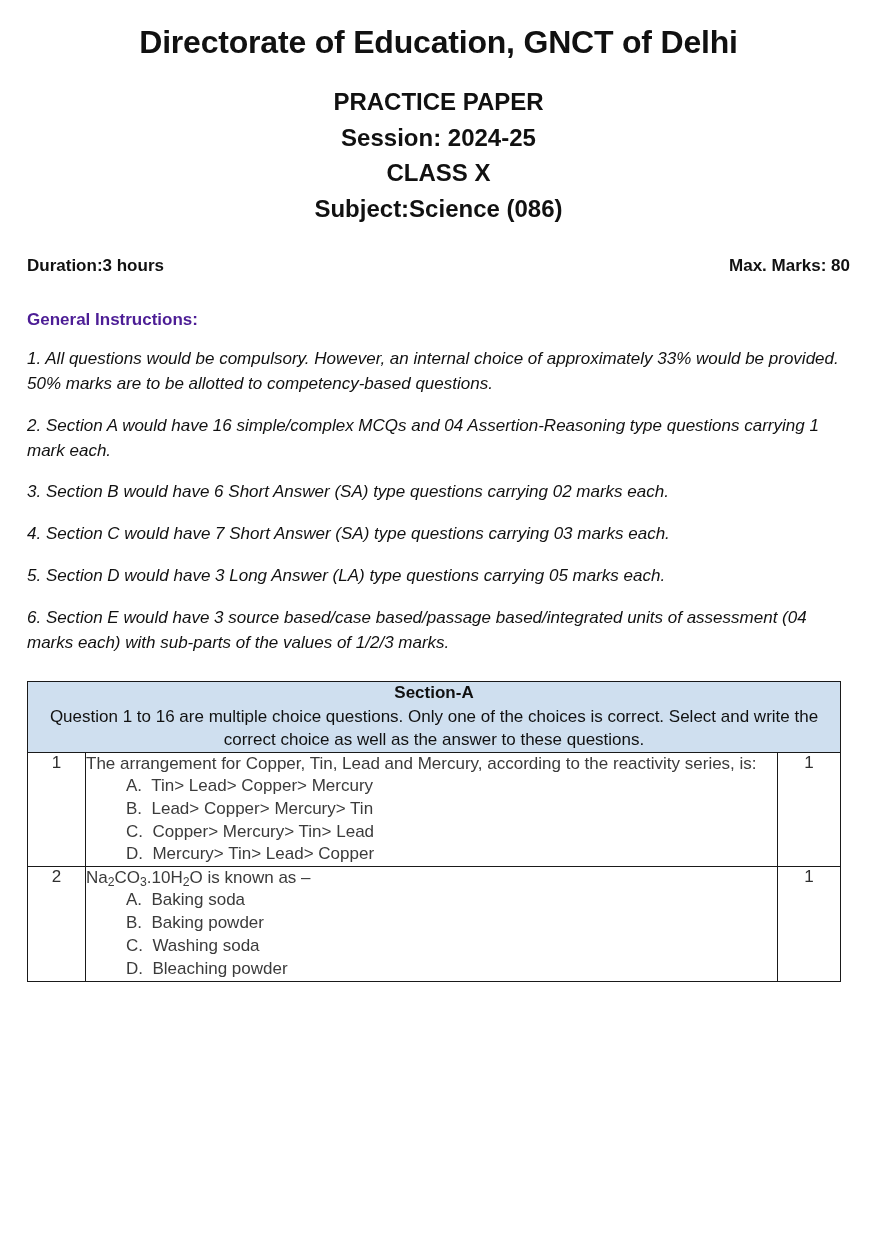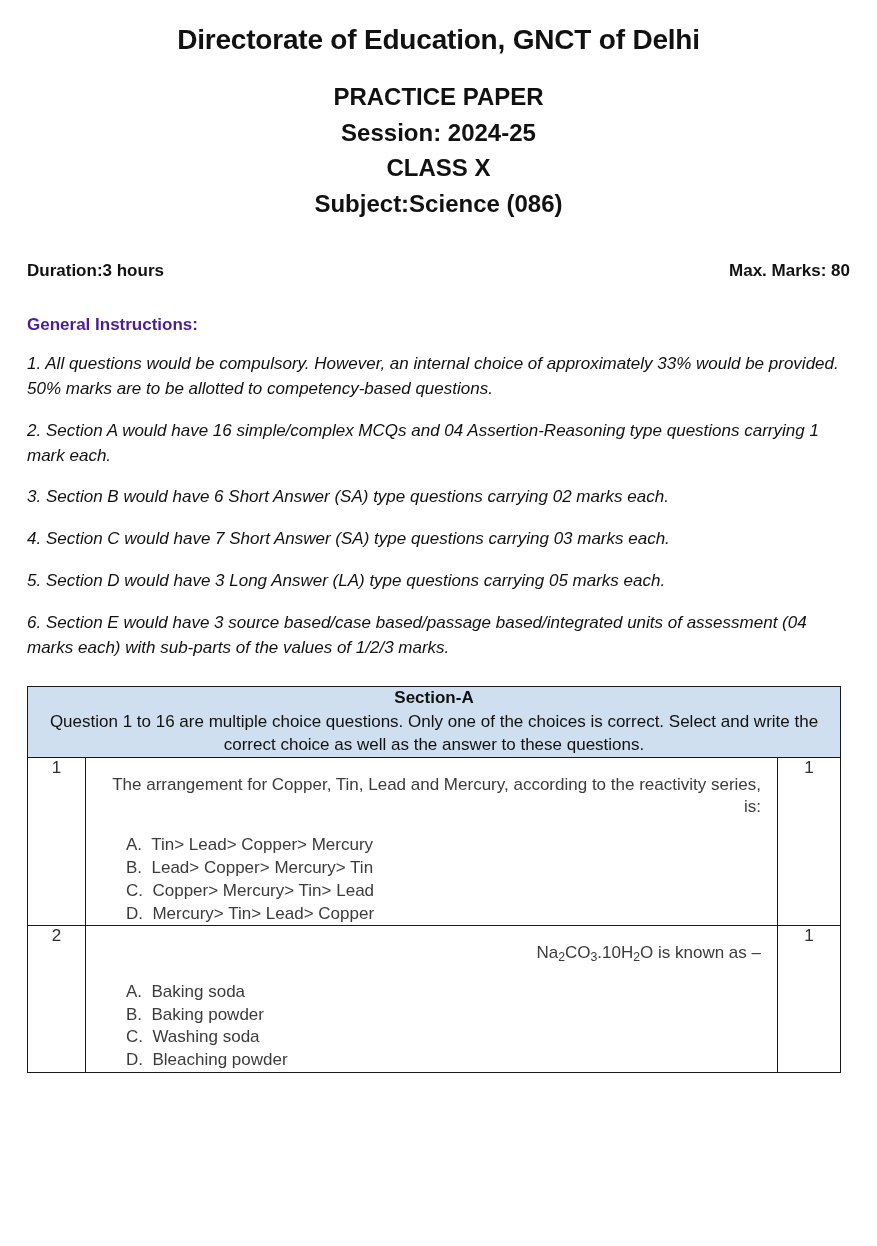--- a/index.html
+++ b/index.html
@@ -18,21 +18,21 @@
     position: relative;
     width: 877px;
     height: 1246px;
     box-sizing: border-box;
     padding: 0 27px;
   }
 
   
   .doc-title {
     text-align: center;
-    font-size: 28px;
+    font-size: 32px;
     font-weight: bold;
     letter-spacing: -0.2px;
     padding-top: 22px;
     line-height: 1.25;
     color: #111111;
   }
   .subtitle-block {
     text-align: center;
     margin-top: 22px;
   }
@@ -42,21 +42,21 @@
     line-height: 1.48;
     color: #111111;
     text-align: center;
   }
 
   
   .meta-row {
     display: flex;
     justify-content: space-between;
     align-items: baseline;
-    margin-top: 40px;
+    margin-top: 30px;
     font-size: 17px;
     font-weight: bold;
     color: #111111;
     gap: 28px;
   }
 
   
   .gi-heading {
     margin-top: 34px;
     font-size: 17px;
@@ -121,22 +121,21 @@
     color: #2f2f2f;
     padding: 9px 0 0 0;
   }
   .cell-body {
     padding: 9px 10px 10px 12px;
     font-size: 17px;
     color: #3b3b3b;
     line-height: 1.32;
   }
   .q-stem {
-    margin: 16px;
-    text-align: right;
+    margin: 0;
   }
   .opt-list {
     margin: 0;
     padding: 0;
     list-style: none;
   }
   .opt-item {
     margin: 0;
     padding-left: 40px;
     line-height: 1.34;

